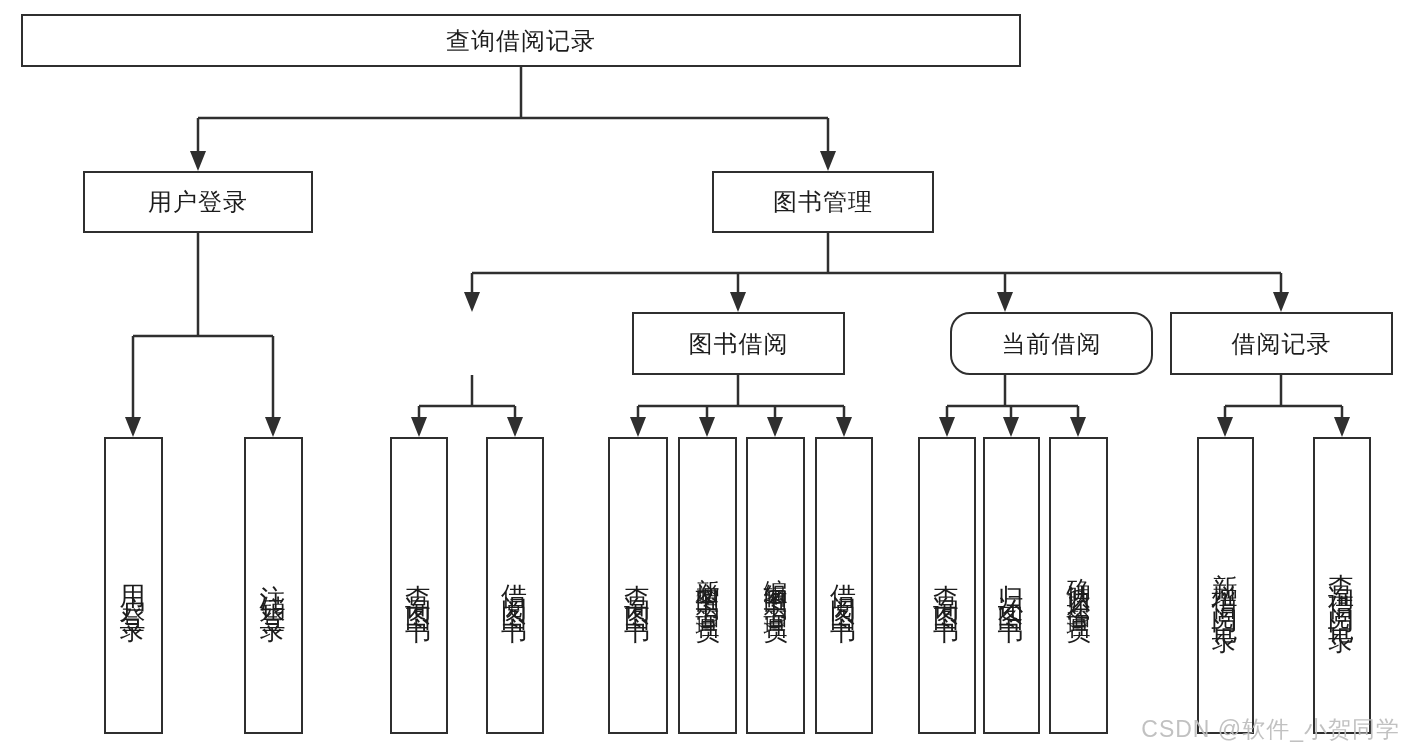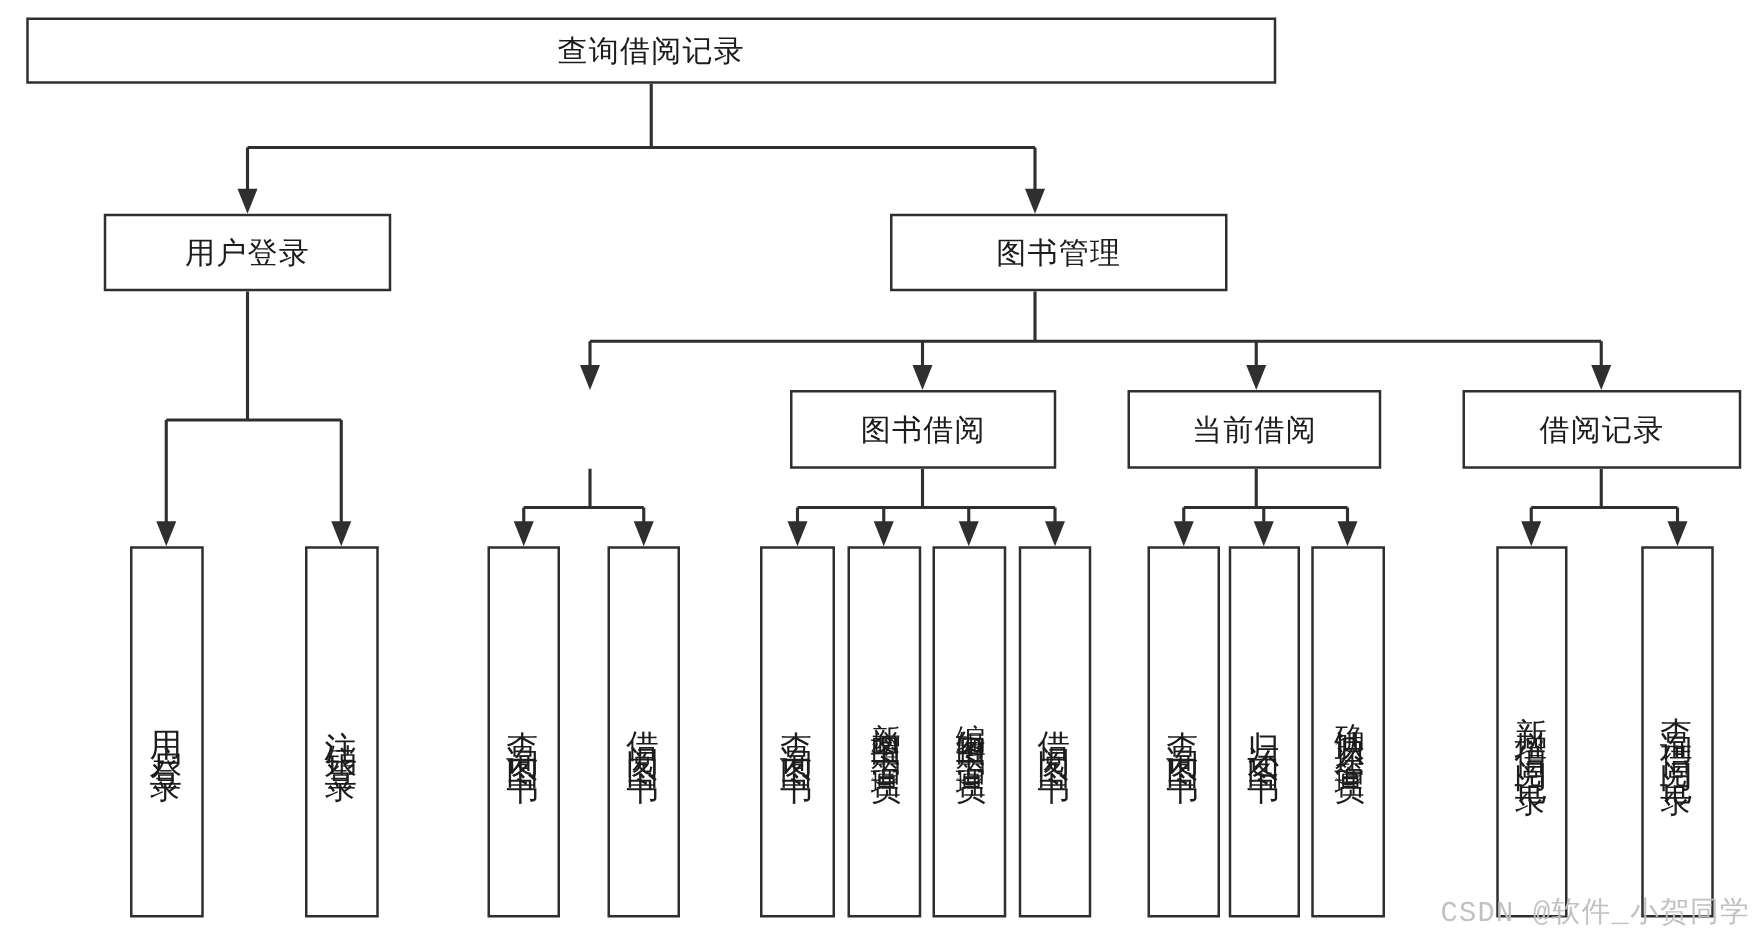--- a/index.html
+++ b/index.html
@@ -49,24 +49,24 @@
     color: #1c1c1c;
     white-space: nowrap;
   }
   .leaf.long .vtxt {
     font-size: 24px;
     letter-spacing: 6px;
   }
   
   .n-root  { left: 21px;   top: 14px;  width: 1000px; height: 53px; }
   .n-l1-0  { left: 83px;   top: 171px; width: 230px;  height: 62px; }
-  .n-l1-1  { left: 712px;  top: 171px; width: 270px;  height: 62px; }
+  .n-l1-1  { left: 712px;  top: 171px; width: 222px;  height: 62px; }
   .n-l2-0  { left: 364px;  top: 312px; width: 216px;  height: 63px; }
   .n-l2-1  { left: 632px;  top: 312px; width: 213px;  height: 63px; font-family: Liberation Mono, monospace; }
-  .n-l2-2  { left: 902px;  top: 312px; width: 203px;  height: 63px; }
+  .n-l2-2  { left: 950px;  top: 312px; width: 203px;  height: 63px; border-radius: 20px; }
   .n-l2-3  { left: 1170px; top: 312px; width: 223px;  height: 63px; }
   
   .lf      { top: 437px; height: 297px; }
   .lf-0  { left: 104px;  width: 59px; }
   .lf-1  { left: 244px;  width: 59px; }
   .lf-2  { left: 390px;  width: 58px; }
   .lf-3  { left: 486px;  width: 58px; }
   .lf-4  { left: 608px;  width: 60px; }
   .lf-5  { left: 678px;  width: 59px; }
   .lf-6  { left: 746px;  width: 59px; }
@@ -78,21 +78,20 @@
   .lf-12 { left: 1313px; width: 58px; }
   .watermark {
     position: absolute;
     right: 5px;
     top: 714px;
     z-index: 10;
     font-size: 23px;
     color: rgba(190, 190, 190, 0.95);
     letter-spacing: 1px;
     white-space: nowrap;
-    font-family: Liberation Mono, monospace;
   }
 </style>
 </head>
 <body>
 
 <div class="stage">
 
   <svg class="wires" viewBox="0 0 1405 747" xmlns="http://www.w3.org/2000/svg">
     <g stroke="#2f2f2f" stroke-width="2.5" fill="none">
 

